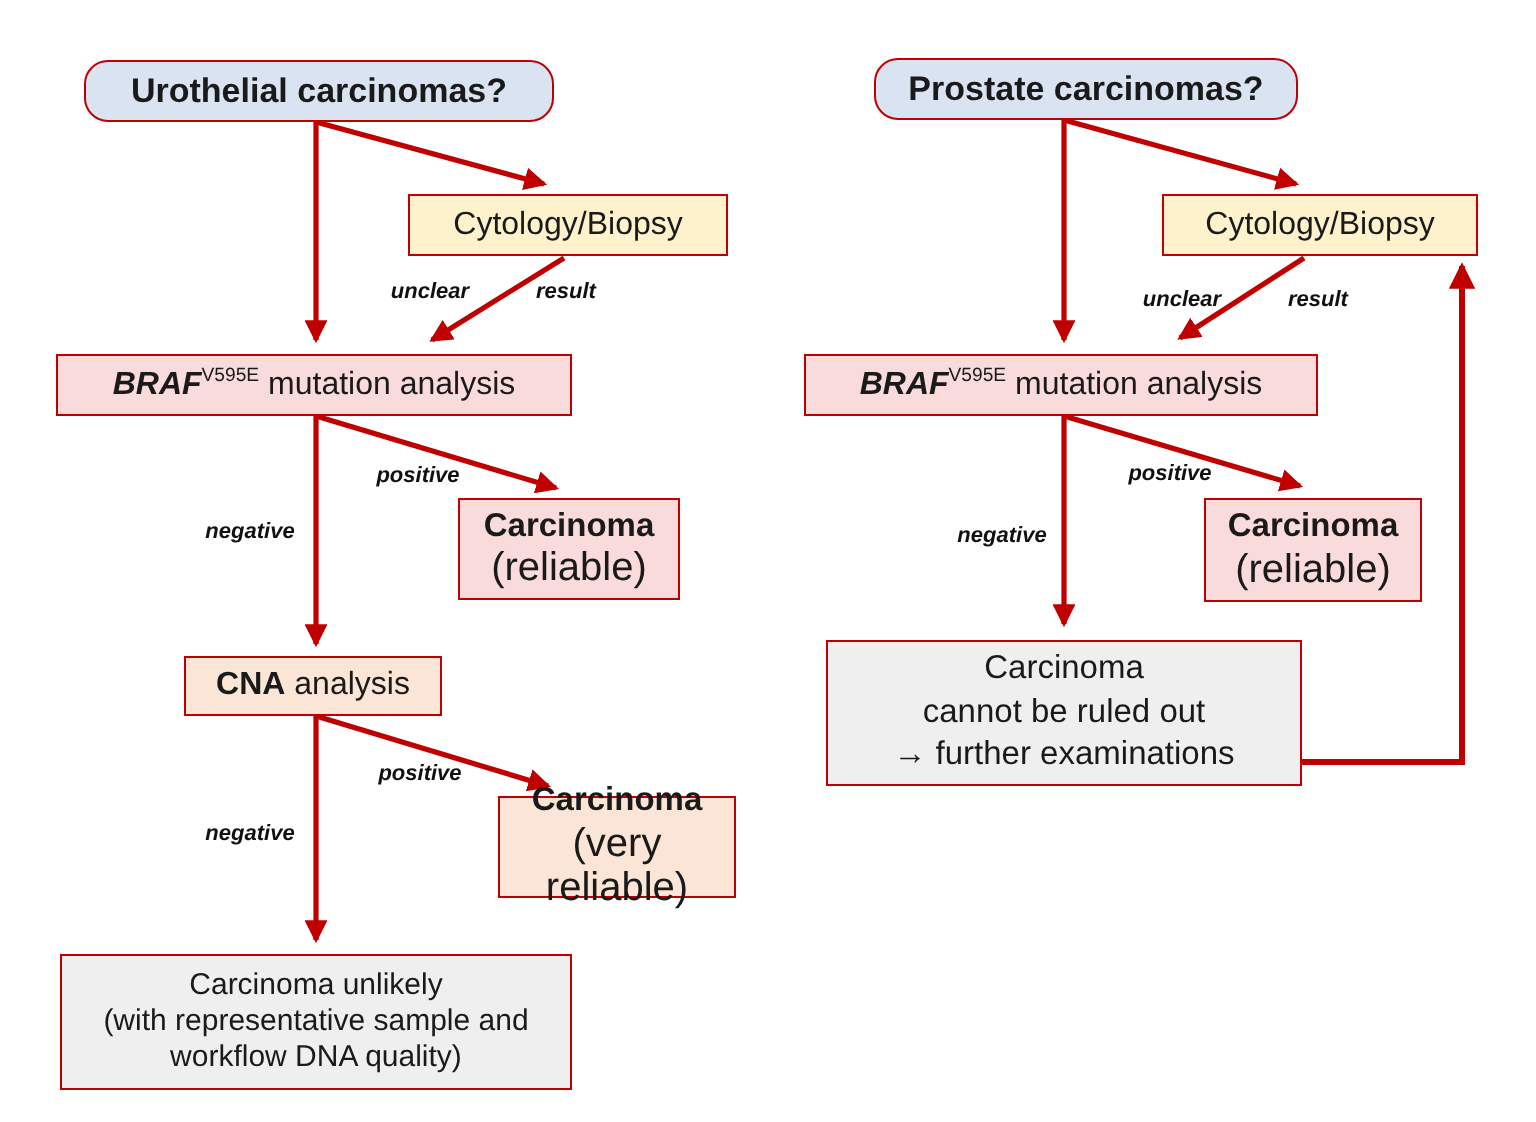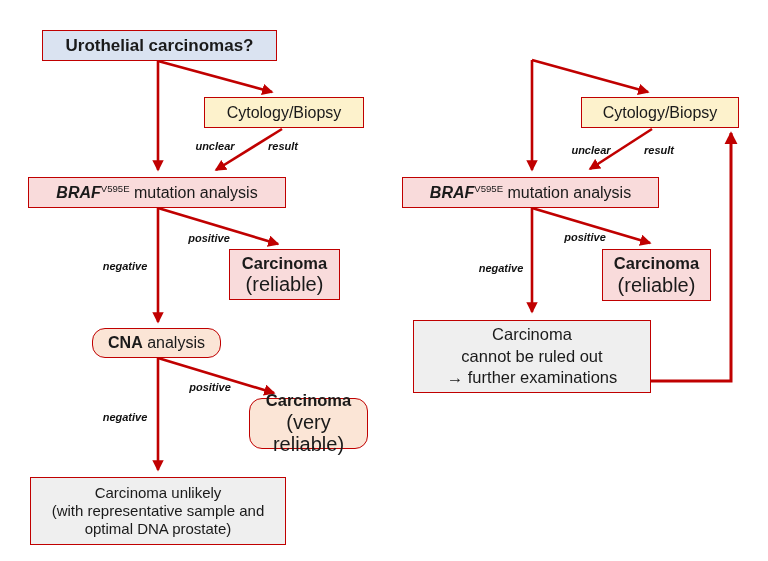--- a/index.html
+++ b/index.html
@@ -1,23 +1,23 @@
 <!DOCTYPE html>
 <html><head>
 <meta charset="utf-8">
 <style>
   html,body{margin:0;padding:0;background:#fff;}
   .stage{position:relative;width:768px;height:561px;background:#ffffff;overflow:hidden;
          font-family:"Liberation Sans","DejaVu Sans",sans-serif;color:#1a1a1a;}
   .box{position:absolute;display:flex;flex-direction:column;align-items:center;justify-content:center;
        text-align:center;border:1.7px solid #c00000;box-sizing:border-box;line-height:1.12;}
-  .blue{background:#dae3f1;}
+  .blue{background:#dae3f1;border-radius:12px;}
   .yellow{background:#fdf2cc;}
   .pink{background:#f9dbdb;}
-  .peach{background:#fbe5d6;border-radius:13px;}
+  .peach{background:#fbe5d6;}
   .gray{background:#efefef;border-width:1.4px;}
   .title-box{font-weight:bold;font-size:17px;}
   .body-box{font-size:16px;}
   .braf-gene{font-weight:bold;font-style:italic;}
   sup{font-size:0.6em;vertical-align:super;line-height:0;}
   .carc-title{font-weight:bold;font-size:16.5px;}
   .carc-sub{font-size:20px;margin-top:1px;}
   .lbl{position:absolute;font-size:11px;font-weight:bold;font-style:italic;transform:translateX(-50%);
        white-space:nowrap;color:#111;}
   .gray-left{font-size:15px;line-height:1.22;}
@@ -87,23 +87,26 @@
   <span class="lbl" style="left:125px;top:411px;">negative</span>
 
   <div class="box peach" style="left:249px;top:398px;width:119px;height:51px;">
     <span class="carc-title">Carcinoma</span>
     <span class="carc-sub">(very reliable)</span>
   </div>
 
   <div class="box gray gray-left" style="left:30px;top:477px;width:256px;height:68px;">
     <span>Carcinoma unlikely</span>
     <span>(with representative sample and</span>
-    <span>optimal DNA prostate)</span>
+    <span>workflow DNA quality)</span>
   </div>
 
+  <div class="box blue title-box" style="left:437px;top:29px;width:212px;height:31px;">
+    <span>Prostate carcinomas?</span>
+  </div>
 
   <div class="box yellow body-box" style="left:581px;top:97px;width:158px;height:31px;">
     <span>Cytology/Biopsy</span>
   </div>
 
   <span class="lbl" style="left:591px;top:144px;">unclear</span>
   <span class="lbl" style="left:659px;top:144px;">result</span>
 
   <div class="box pink body-box" style="left:402px;top:177px;width:257px;height:31px;flex-direction:row;">
     <span><span class="braf-gene">BRAF</span><sup>V595E</sup><span> mutation analysis</span></span>

